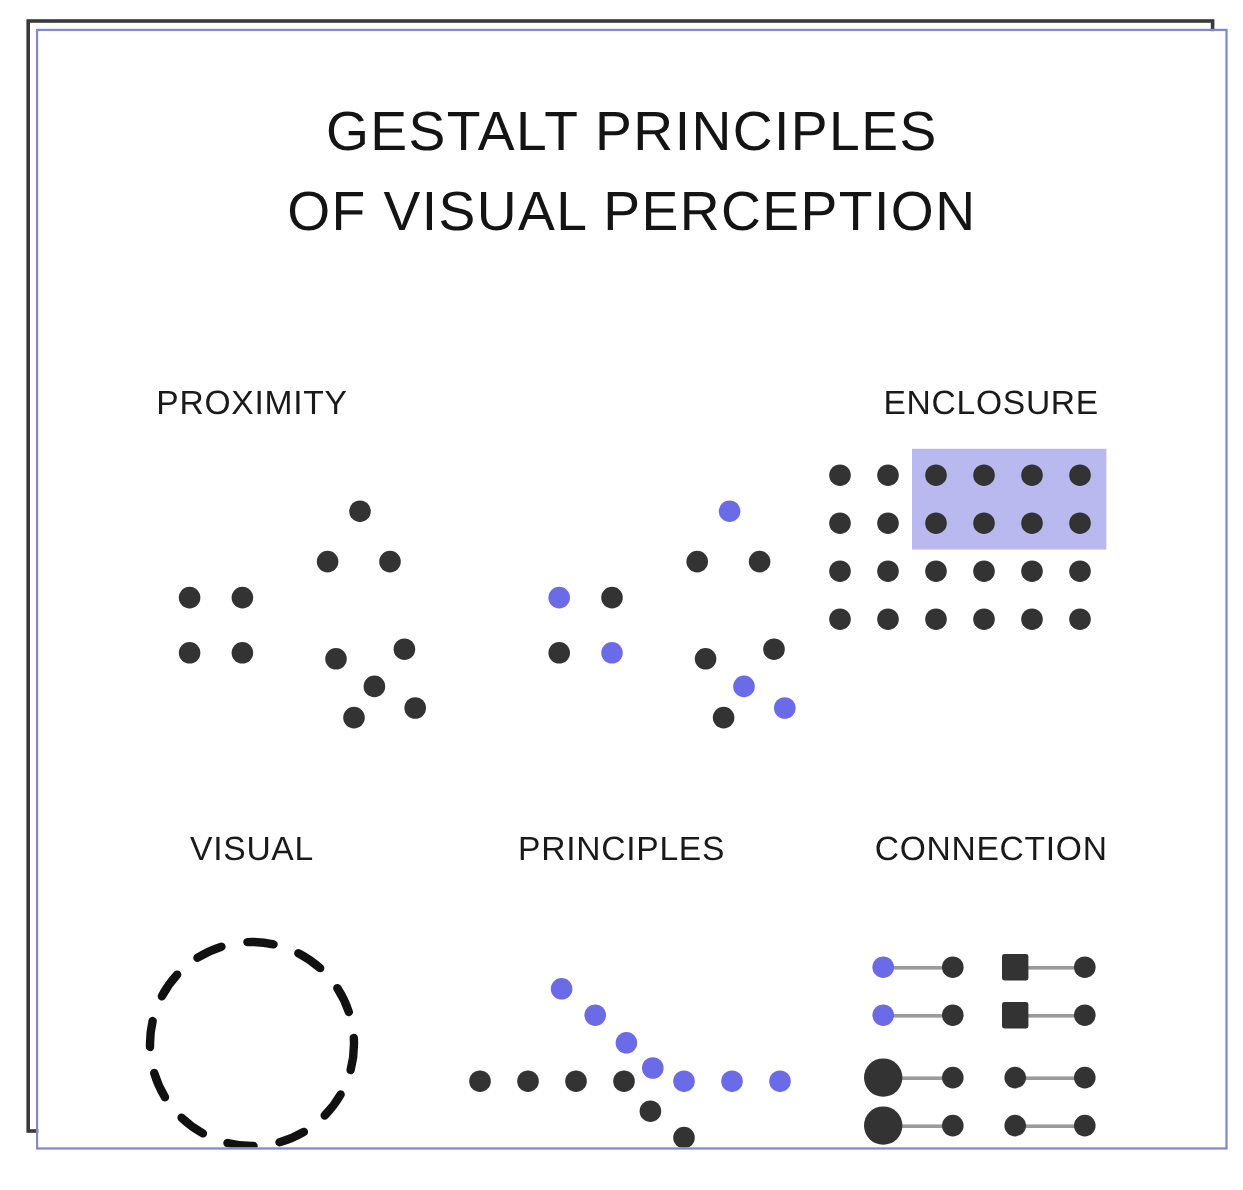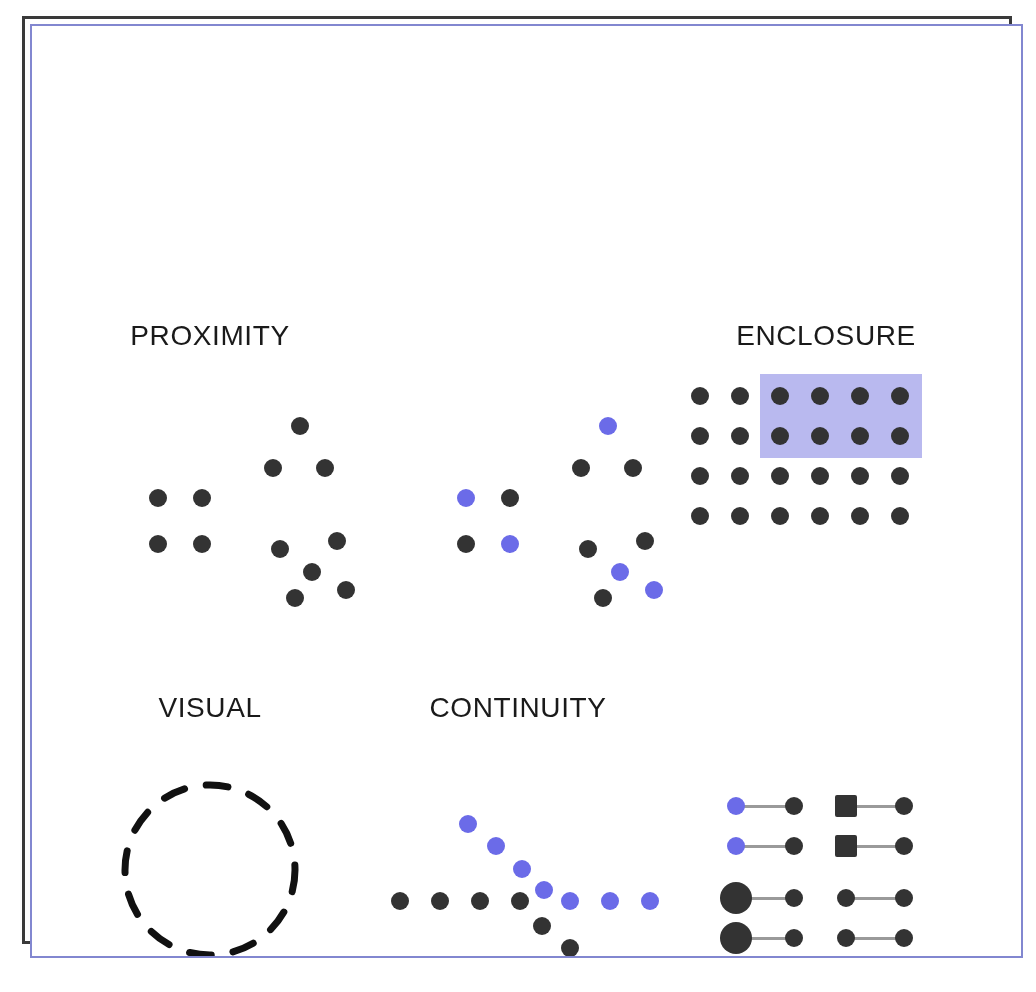--- a/index.html
+++ b/index.html
@@ -111,20 +111,24 @@
 </head>
 <body>
 
 <div id="poster-root">
 
   <div id="outer-frame"></div>
   <div id="inner-frame"></div>
 
   <div id="canvas">
 
+    <div id="title-block">
+      <div class="title-line">GESTALT PRINCIPLES</div>
+      <div class="title-line">OF VISUAL PERCEPTION</div>
+    </div>
 
     <div class="panel" id="panel-proximity" style="left:28px; top:250px;">
       <div class="panel-title">PROXIMITY</div>
       <div class="panel-stage" id="proximity-stage">
           <div class="dot" style="left: 89px; top: 123px; height: 18px; width: 18px; background: rgb(51, 51, 51);"></div>
           <div class="dot" style="left: 133px; top: 123px; height: 18px; width: 18px; background: rgb(51, 51, 51);"></div>
           <div class="dot" style="left: 89px; top: 169px; height: 18px; width: 18px; background: rgb(51, 51, 51);"></div>
           <div class="dot" style="left: 133px; top: 169px; height: 18px; width: 18px; background: rgb(51, 51, 51);"></div>
           <div class="dot" style="left: 231px; top: 51px; height: 18px; width: 18px; background: rgb(51, 51, 51);"></div>
           <div class="dot" style="left: 204px; top: 93px; height: 18px; width: 18px; background: rgb(51, 51, 51);"></div>
@@ -188,41 +192,42 @@
     <div class="panel" id="panel-closure" style="left:28px; top:622px;">
       <div class="panel-title">VISUAL</div>
       <div class="panel-stage" id="closure-stage">
           <svg width="300" height="254">
             <circle cx="150" cy="132" r="85" fill="none" stroke="#111111" stroke-width="7" stroke-linecap="round" stroke-dasharray="22 22"></circle>
           </svg>
         </div>
     </div>
 
     <div class="panel" id="panel-continuity" style="left:336px; top:622px;">
-      <div class="panel-title">CONTINUITY</div>
+      <div class="panel-title">PRINCIPLES</div>
       <div class="panel-stage" id="continuity-stage">
           <div class="dot" style="left: 91px; top: 77px; height: 18px; width: 18px; background: rgb(107, 107, 232);"></div>
           <div class="dot" style="left: 119px; top: 99px; height: 18px; width: 18px; background: rgb(107, 107, 232);"></div>
           <div class="dot" style="left: 145px; top: 122px; height: 18px; width: 18px; background: rgb(107, 107, 232);"></div>
           <div class="dot" style="left: 167px; top: 143px; height: 18px; width: 18px; background: rgb(107, 107, 232);"></div>
           <div class="dot" style="left: 193px; top: 154px; height: 18px; width: 18px; background: rgb(107, 107, 232);"></div>
           <div class="dot" style="left: 233px; top: 154px; height: 18px; width: 18px; background: rgb(107, 107, 232);"></div>
           <div class="dot" style="left: 273px; top: 154px; height: 18px; width: 18px; background: rgb(107, 107, 232);"></div>
           <div class="dot" style="left: 23px; top: 154px; height: 18px; width: 18px; background: rgb(51, 51, 51);"></div>
           <div class="dot" style="left: 63px; top: 154px; height: 18px; width: 18px; background: rgb(51, 51, 51);"></div>
           <div class="dot" style="left: 103px; top: 154px; height: 18px; width: 18px; background: rgb(51, 51, 51);"></div>
           <div class="dot" style="left: 143px; top: 154px; height: 18px; width: 18px; background: rgb(51, 51, 51);"></div>
           <div class="dot" style="left: 165px; top: 179px; height: 18px; width: 18px; background: rgb(51, 51, 51);"></div>
           <div class="dot" style="left: 193px; top: 201px; height: 18px; width: 18px; background: rgb(51, 51, 51);"></div>
           <div class="dot" style="left: 217px; top: 221px; height: 18px; width: 18px; background: rgb(51, 51, 51);"></div>
           <div class="dot" style="left: 245px; top: 231px; height: 18px; width: 18px; background: rgb(51, 51, 51);"></div>
         </div>
     </div>
 
     <div class="panel" id="panel-connection" style="left:644px; top:622px;">
+      <div class="panel-title">CONNECTION</div>
       <div class="panel-stage" id="connection-stage">
           <div class="connector" style="left: 64px; top: 66.5px; width: 54px; background: rgb(154, 154, 154);"></div>
           <div class="dot" style="left: 51px; top: 59px; height: 18px; width: 18px; background: rgb(107, 107, 232);"></div>
           <div class="dot" style="left: 109px; top: 59px; height: 18px; width: 18px; background: rgb(51, 51, 51);"></div>
           <div class="connector" style="left: 64px; top: 106.5px; width: 54px; background: rgb(154, 154, 154);"></div>
           <div class="dot" style="left: 51px; top: 99px; height: 18px; width: 18px; background: rgb(107, 107, 232);"></div>
           <div class="dot" style="left: 109px; top: 99px; height: 18px; width: 18px; background: rgb(51, 51, 51);"></div>
           <div class="connector" style="left: 64px; top: 158.5px; width: 54px; background: rgb(154, 154, 154);"></div>
           <div class="dot" style="left: 44px; top: 144px; height: 32px; width: 32px; background: rgb(51, 51, 51);"></div>
           <div class="dot" style="left: 109px; top: 151px; height: 18px; width: 18px; background: rgb(51, 51, 51);"></div>

